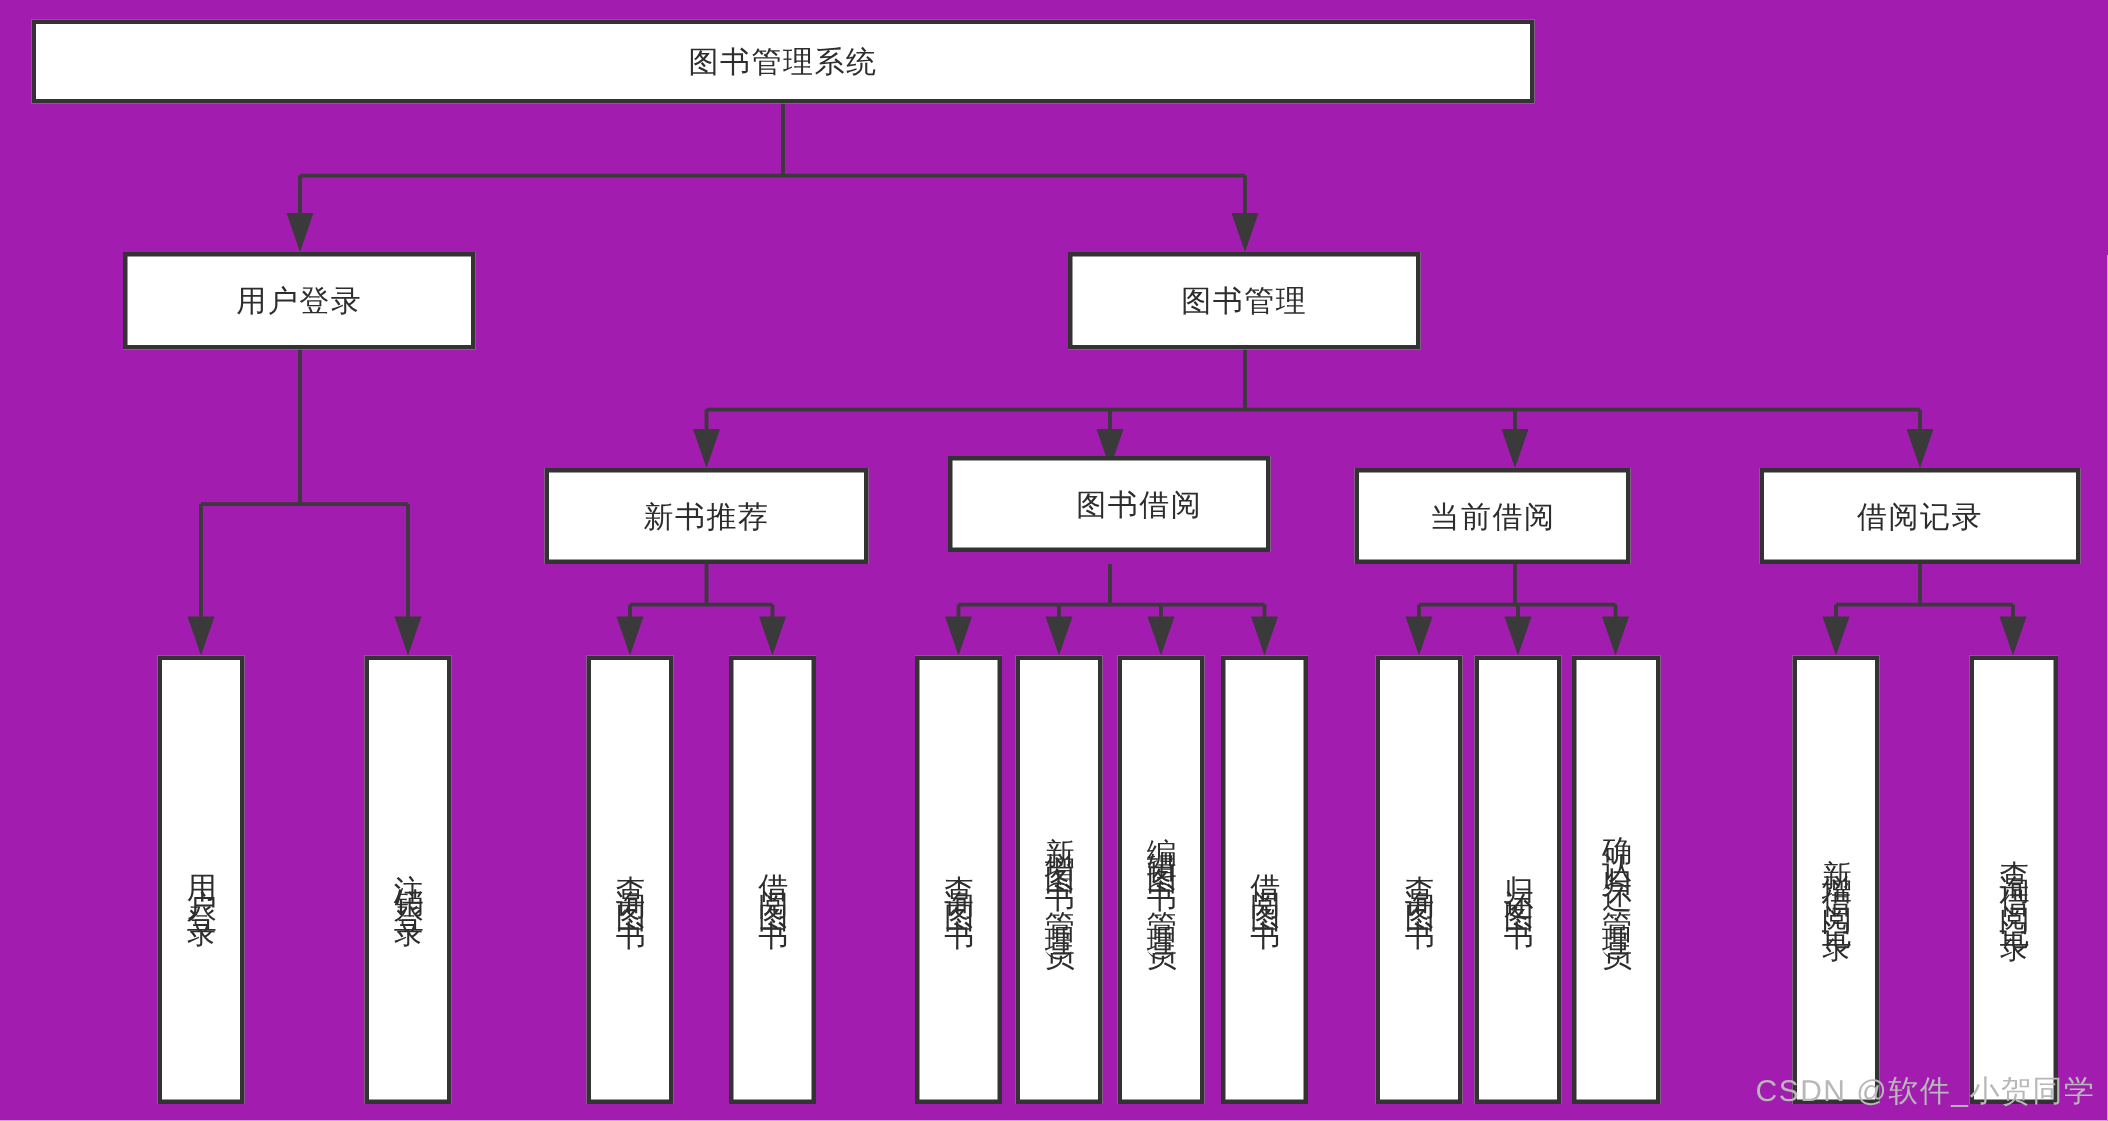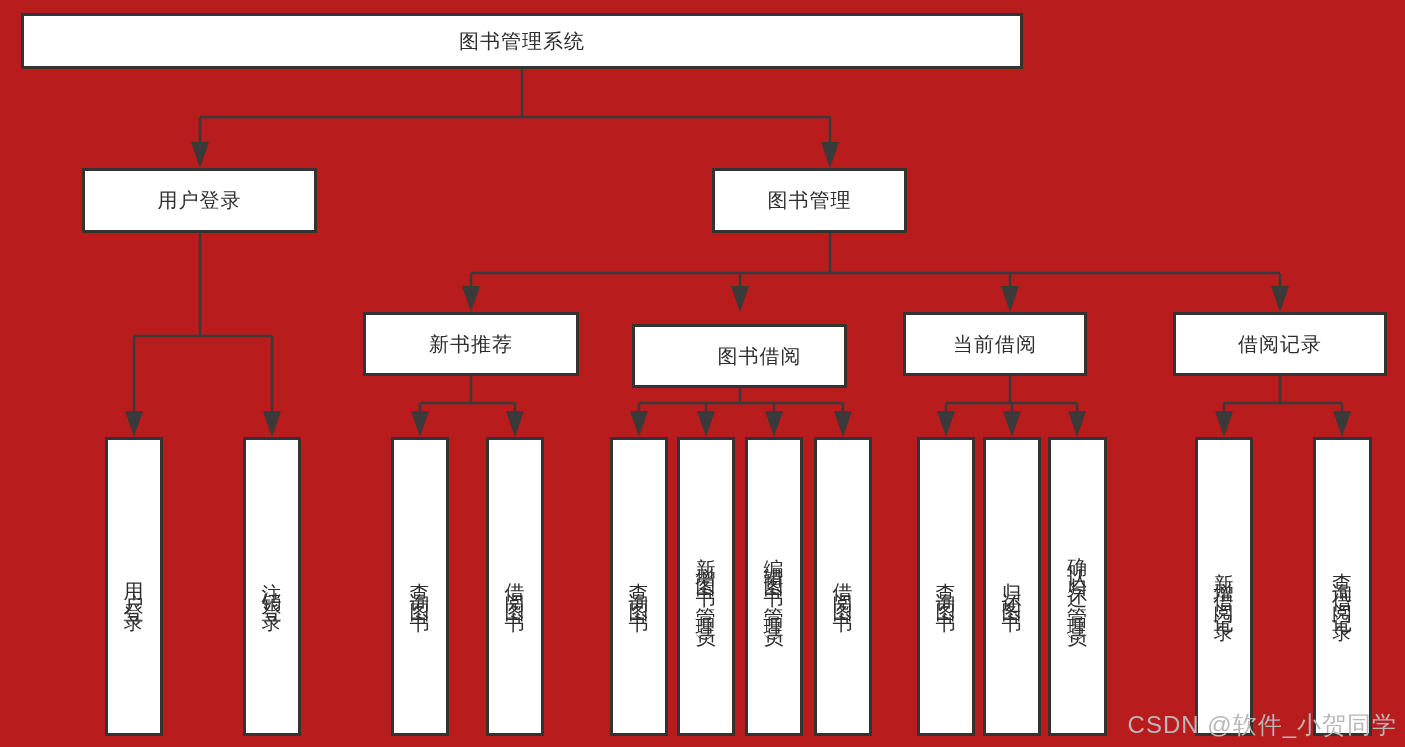--- a/index.html
+++ b/index.html
@@ -1,19 +1,19 @@
 <!DOCTYPE html>
 <html><head>
 <meta charset="utf-8">
 <style>
   html,body{margin:0;padding:0;background:#ffffff;}
   .canvas{
     position:relative;
     width:1405px;height:747px;
-    background:#b91c1c;
+    background:#a21caf;
     font-family:"Liberation Sans", sans-serif;
     overflow:hidden;
   }
   .lines{position:absolute;left:0;top:0;z-index:1;}
   .hnode{
     position:absolute;z-index:2;box-sizing:border-box;
     border:3px solid #333333;background:#ffffff;
     display:flex;align-items:center;justify-content:center;
     font-size:20px;color:#2d2d2d;letter-spacing:1px;
     white-space:nowrap;
@@ -23,21 +23,21 @@
     border:3px solid #333333;background:#ffffff;
     top:437px;height:299px;
     display:flex;align-items:center;justify-content:center;
     writing-mode:vertical-rl;text-orientation:mixed;
     font-size:20px;color:#2d2d2d;letter-spacing:10px;
     line-height:1;
   }
   .watermark{
     position:absolute;z-index:5;
     right:8px;bottom:6px;
-    font-size:24px;color:#b8b8b8;letter-spacing:1px;
+    font-size:20px;color:#b8b8b8;letter-spacing:1px;
     white-space:nowrap;
   }
 </style>
 </head>
 <body>
 
 <div class="canvas">
 
   <svg class="lines" width="1405" height="747" viewBox="0 0 1405 747">
     <g stroke="#3a3a3a" stroke-width="2.5" fill="none">
@@ -78,24 +78,24 @@
       <path d="M1003 411 L1021 411 L1012 437 Z"></path>
       <path d="M1068 411 L1086 411 L1077 437 Z"></path>
       <path d="M1215 411 L1233 411 L1224 437 Z"></path>
       <path d="M1333 411 L1351 411 L1342 437 Z"></path>
     </g>
   </svg>
 
   <div class="hnode" style="left:21px;top:13px;width:1002px;height:56px;">图书管理系统</div>
 
   <div class="hnode" style="left:82px;top:168px;width:235px;height:65px;">用户登录</div>
-  <div class="hnode" style="left:712px;top:168px;width:195px;height:65px;">图书管理</div>
+  <div class="hnode" style="left:712px;top:168px;width:235px;height:65px;">图书管理</div>
 
   <div class="hnode" style="left:363px;top:312px;width:216px;height:64px;text-align:center;">新书推荐</div>
-  <div class="hnode" style="left:632px;top:324px;width:215px;height:64px;padding-left:40px;">图书借阅</div>
+  <div class="hnode" style="left:632px;top:304px;width:215px;height:64px;padding-left:40px;">图书借阅</div>
   <div class="hnode" style="left:903px;top:312px;width:184px;height:64px;">当前借阅</div>
   <div class="hnode" style="left:1173px;top:312px;width:214px;height:64px;">借阅记录</div>
 
   <div class="vnode" style="left:105px;width:58px;">用户登录</div>
   <div class="vnode" style="left:243px;width:58px;">注销登录</div>
 
   <div class="vnode" style="left:391px;width:58px;">查询图书</div>
   <div class="vnode" style="left:486px;width:58px;">借阅图书</div>
 
   <div class="vnode" style="left:610px;width:58px;">查询图书</div>

